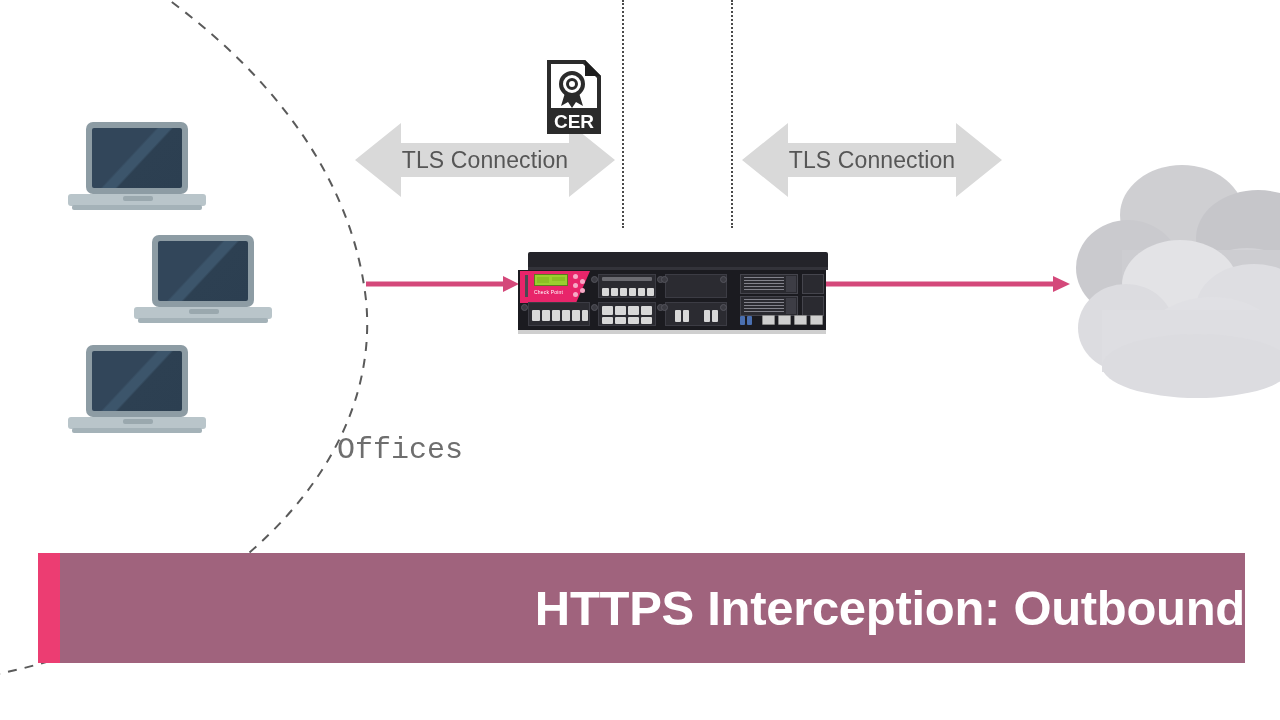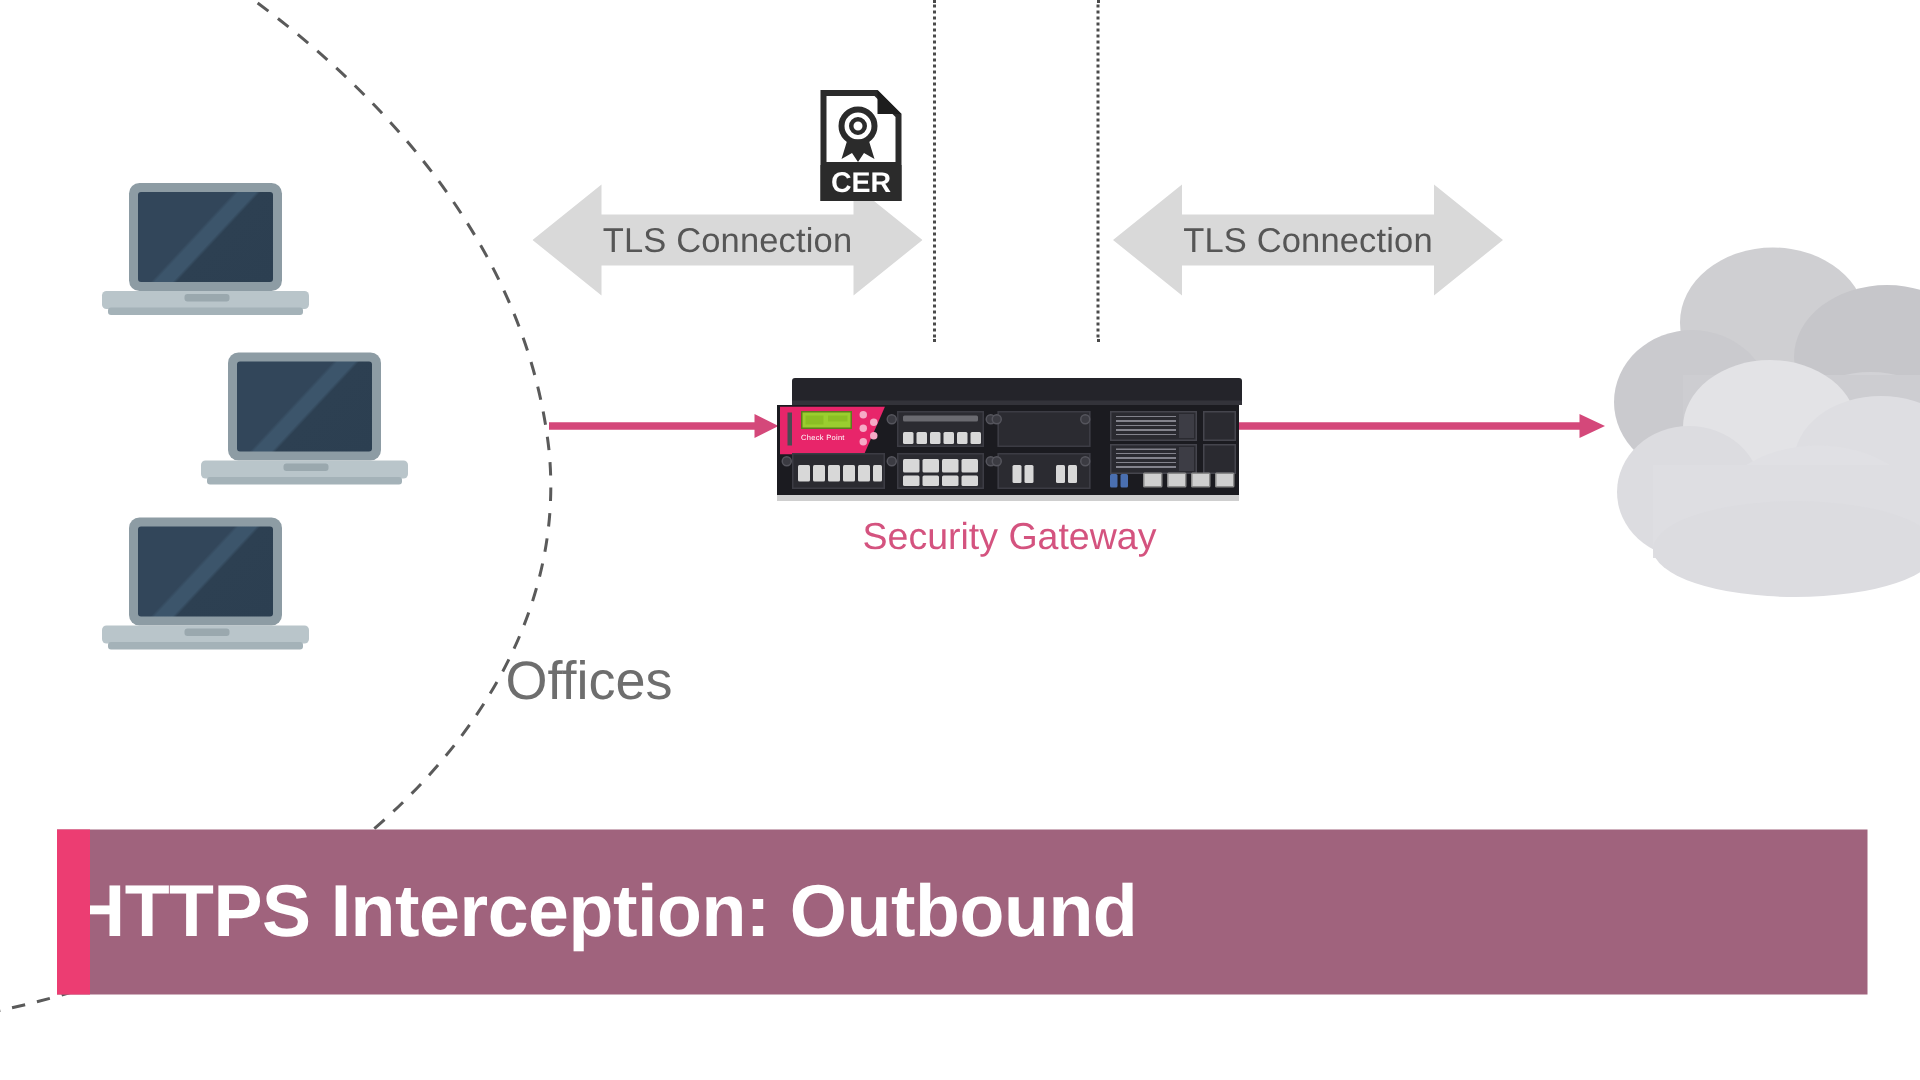--- a/index.html
+++ b/index.html
@@ -97,22 +97,22 @@
   .ap-screw   { position: absolute; width: 7px; height: 7px; border-radius: 50%; background: #3b3b42; border: 1px solid #55555d; }
   .ap-bay     { position: absolute; background: #2a2a30; border: 1px solid #45454d; }
   .ap-vent    { position: absolute; background: repeating-linear-gradient(to bottom, #83838c 0px, #83838c 1px, #2a2a30 1px, #2a2a30 3px); }
   .ap-rj      { position: absolute; background: #cfcfcf; border: 1px solid #8a8a8a; border-radius: 1px; }
   .ap-usb     { position: absolute; background: #4a6fb0; border-radius: 1px; }
 
   
   #offices-label, #internet-label {
     position: absolute;
     color: #6e6e6e;
-    font-size: 36px;
-    font-family: Liberation Sans, sans-serif;
+    font-size: 30px;
+    font-family: Liberation Mono, monospace;
     font-weight: 300;
     white-space: nowrap;
   }
   #gateway-label {
     position: absolute;
     color: #d4537f;
     font-size: 25px;
     font-family: "Liberation Sans", sans-serif;
     white-space: nowrap;
     text-align: center;
@@ -128,21 +128,21 @@
     align-items: center;
   }
   #banner-accent {
     position: absolute;
     left: 0; top: 0;
     width: 22px; height: 110px;
     background: #ec3d72;
   }
   #banner-title {
     width: 100%;
-    text-align: left;
+    text-align: right;
     color: #ffffff;
     font-size: 49px;
     font-weight: bold;
     font-family: "Liberation Sans", sans-serif;
     letter-spacing: -0.3px;
     padding-left: 10px;
   }
 </style>
 </head>
 <body>
@@ -321,20 +321,19 @@
     <div class="ap-usb" style="left:222px; top:64px; width:5px; height:9px;"></div>
     <div class="ap-usb" style="left:229px; top:64px; width:5px; height:9px;"></div>
     <div class="ap-rj" style="left:244px; top:63px; width:13px; height:10px;"></div>
     <div class="ap-rj" style="left:260px; top:63px; width:13px; height:10px;"></div>
     <div class="ap-rj" style="left:276px; top:63px; width:13px; height:10px;"></div>
     <div class="ap-rj" style="left:292px; top:63px; width:13px; height:10px;"></div>
 
     <div class="ap-foot" style="left:0; top:78px; width:308px; height:4px;"></div>
   </div>
 
-  <div id="gateway-label" style="left:518px; top:344px; width:310px;">Security Gateway</div>
 
   <div id="banner">
     <div id="banner-accent"></div>
     <div id="banner-title">HTTPS Interception: Outbound</div>
   </div>
 
 </div>
 
 </body></html>

